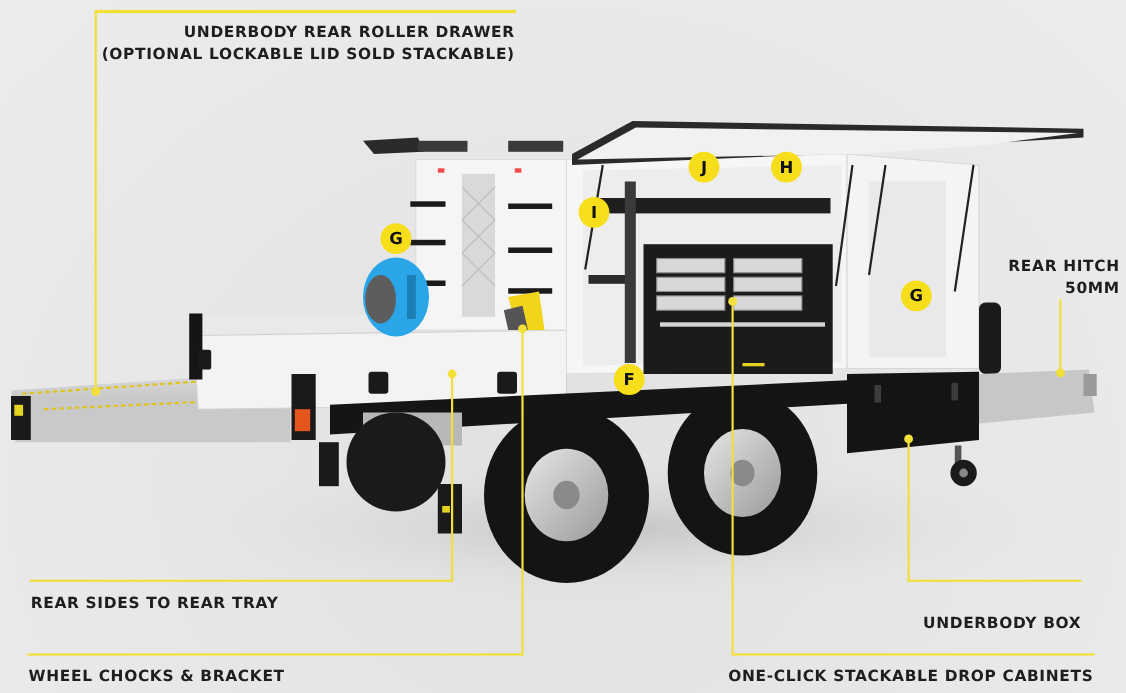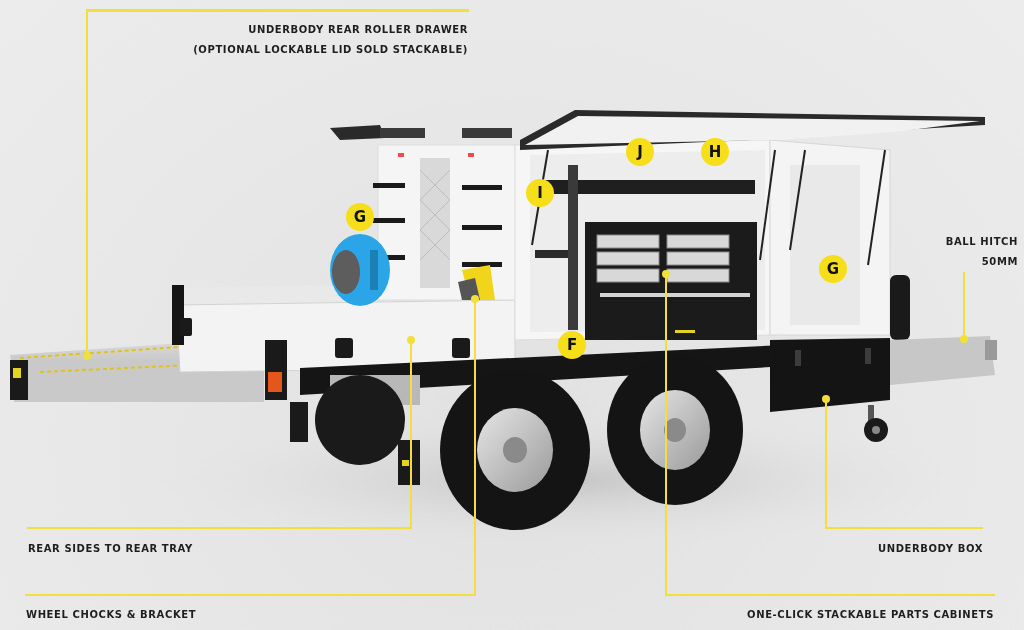--- a/index.html
+++ b/index.html
@@ -1,19 +1,19 @@
 <!DOCTYPE html>
 <html><head>
 <meta charset="utf-8">
 <style>
   html, body { margin: 0; padding: 0; }
   body { width: 1024px; height: 630px; overflow: hidden; background: #e6e6e7; position: relative; font-family: "DejaVu Sans", sans-serif; }
   .stage { position: absolute; left: 0; top: 0; width: 1024px; height: 630px;
     background: radial-gradient(ellipse at 50% 70%, #e1e1e2 0%, #e8e8e9 60%, #ececed 100%); }
-  .callout-text { position: absolute; color: #1e1e1e; font-size: 10px; letter-spacing: 0.6px; line-height: 20px; font-weight: bold; white-space: nowrap; }
+  .callout-text { position: absolute; color: #1e1e1e; font-size: 14px; letter-spacing: 0.6px; line-height: 20px; font-weight: bold; white-space: nowrap; }
   .leader { position: absolute; background: #f2df3a; }
   .dot { position: absolute; width: 8px; height: 8px; border-radius: 50%; background: #f2df3a; }
   .marker { position: absolute; width: 28px; height: 28px; border-radius: 50%; background: #f6de1a; color: #111; font-weight: bold; font-size: 15px; line-height: 28px; text-align: center; font-family: "DejaVu Sans", sans-serif; }
   svg.trailer { position: absolute; left: 0; top: 0; }
 </style>
 </head>
 <body>
 
 <div class="stage">
 
@@ -181,28 +181,28 @@
   <div class="dot" style="left:822px; top:395px;"></div>
   <div class="leader" style="left:825px; top:399px; width:2px; height:129px;"></div>
   <div class="leader" style="left:825px; top:527px; width:158px; height:2px;"></div>
 
   <div class="callout-text" style="right:556px; top:20px; text-align:right;">
     <div>UNDERBODY REAR ROLLER DRAWER</div>
     <div>(OPTIONAL LOCKABLE LID SOLD STACKABLE)</div>
   </div>
 
   <div class="callout-text" style="right:6px; top:232px; text-align:right;">
-    <div>BALL HITCH</div>
+    <div>REAR HITCH</div>
     <div>50MM</div>
   </div>
 
   <div class="callout-text" style="left:28px; top:539px;">REAR SIDES TO REAR TRAY</div>
   <div class="callout-text" style="left:26px; top:605px;">WHEEL CHOCKS &amp; BRACKET</div>
-  <div class="callout-text" style="right:41px; top:539px;">UNDERBODY BOX</div>
-  <div class="callout-text" style="right:30px; top:605px;">ONE-CLICK STACKABLE PARTS CABINETS</div>
+  <div class="callout-text" style="right:41px; top:557px;">UNDERBODY BOX</div>
+  <div class="callout-text" style="right:30px; top:605px;">ONE-CLICK STACKABLE DROP CABINETS</div>
 
   <div class="marker" style="left:346px; top:203px;">G</div>
   <div class="marker" style="left:526px; top:179px;">I</div>
   <div class="marker" style="left:626px; top:138px;">J</div>
   <div class="marker" style="left:701px; top:138px;">H</div>
   <div class="marker" style="left:819px; top:255px;">G</div>
   <div class="marker" style="left:558px; top:331px;">F</div>
 </div>
 
 </body></html>

